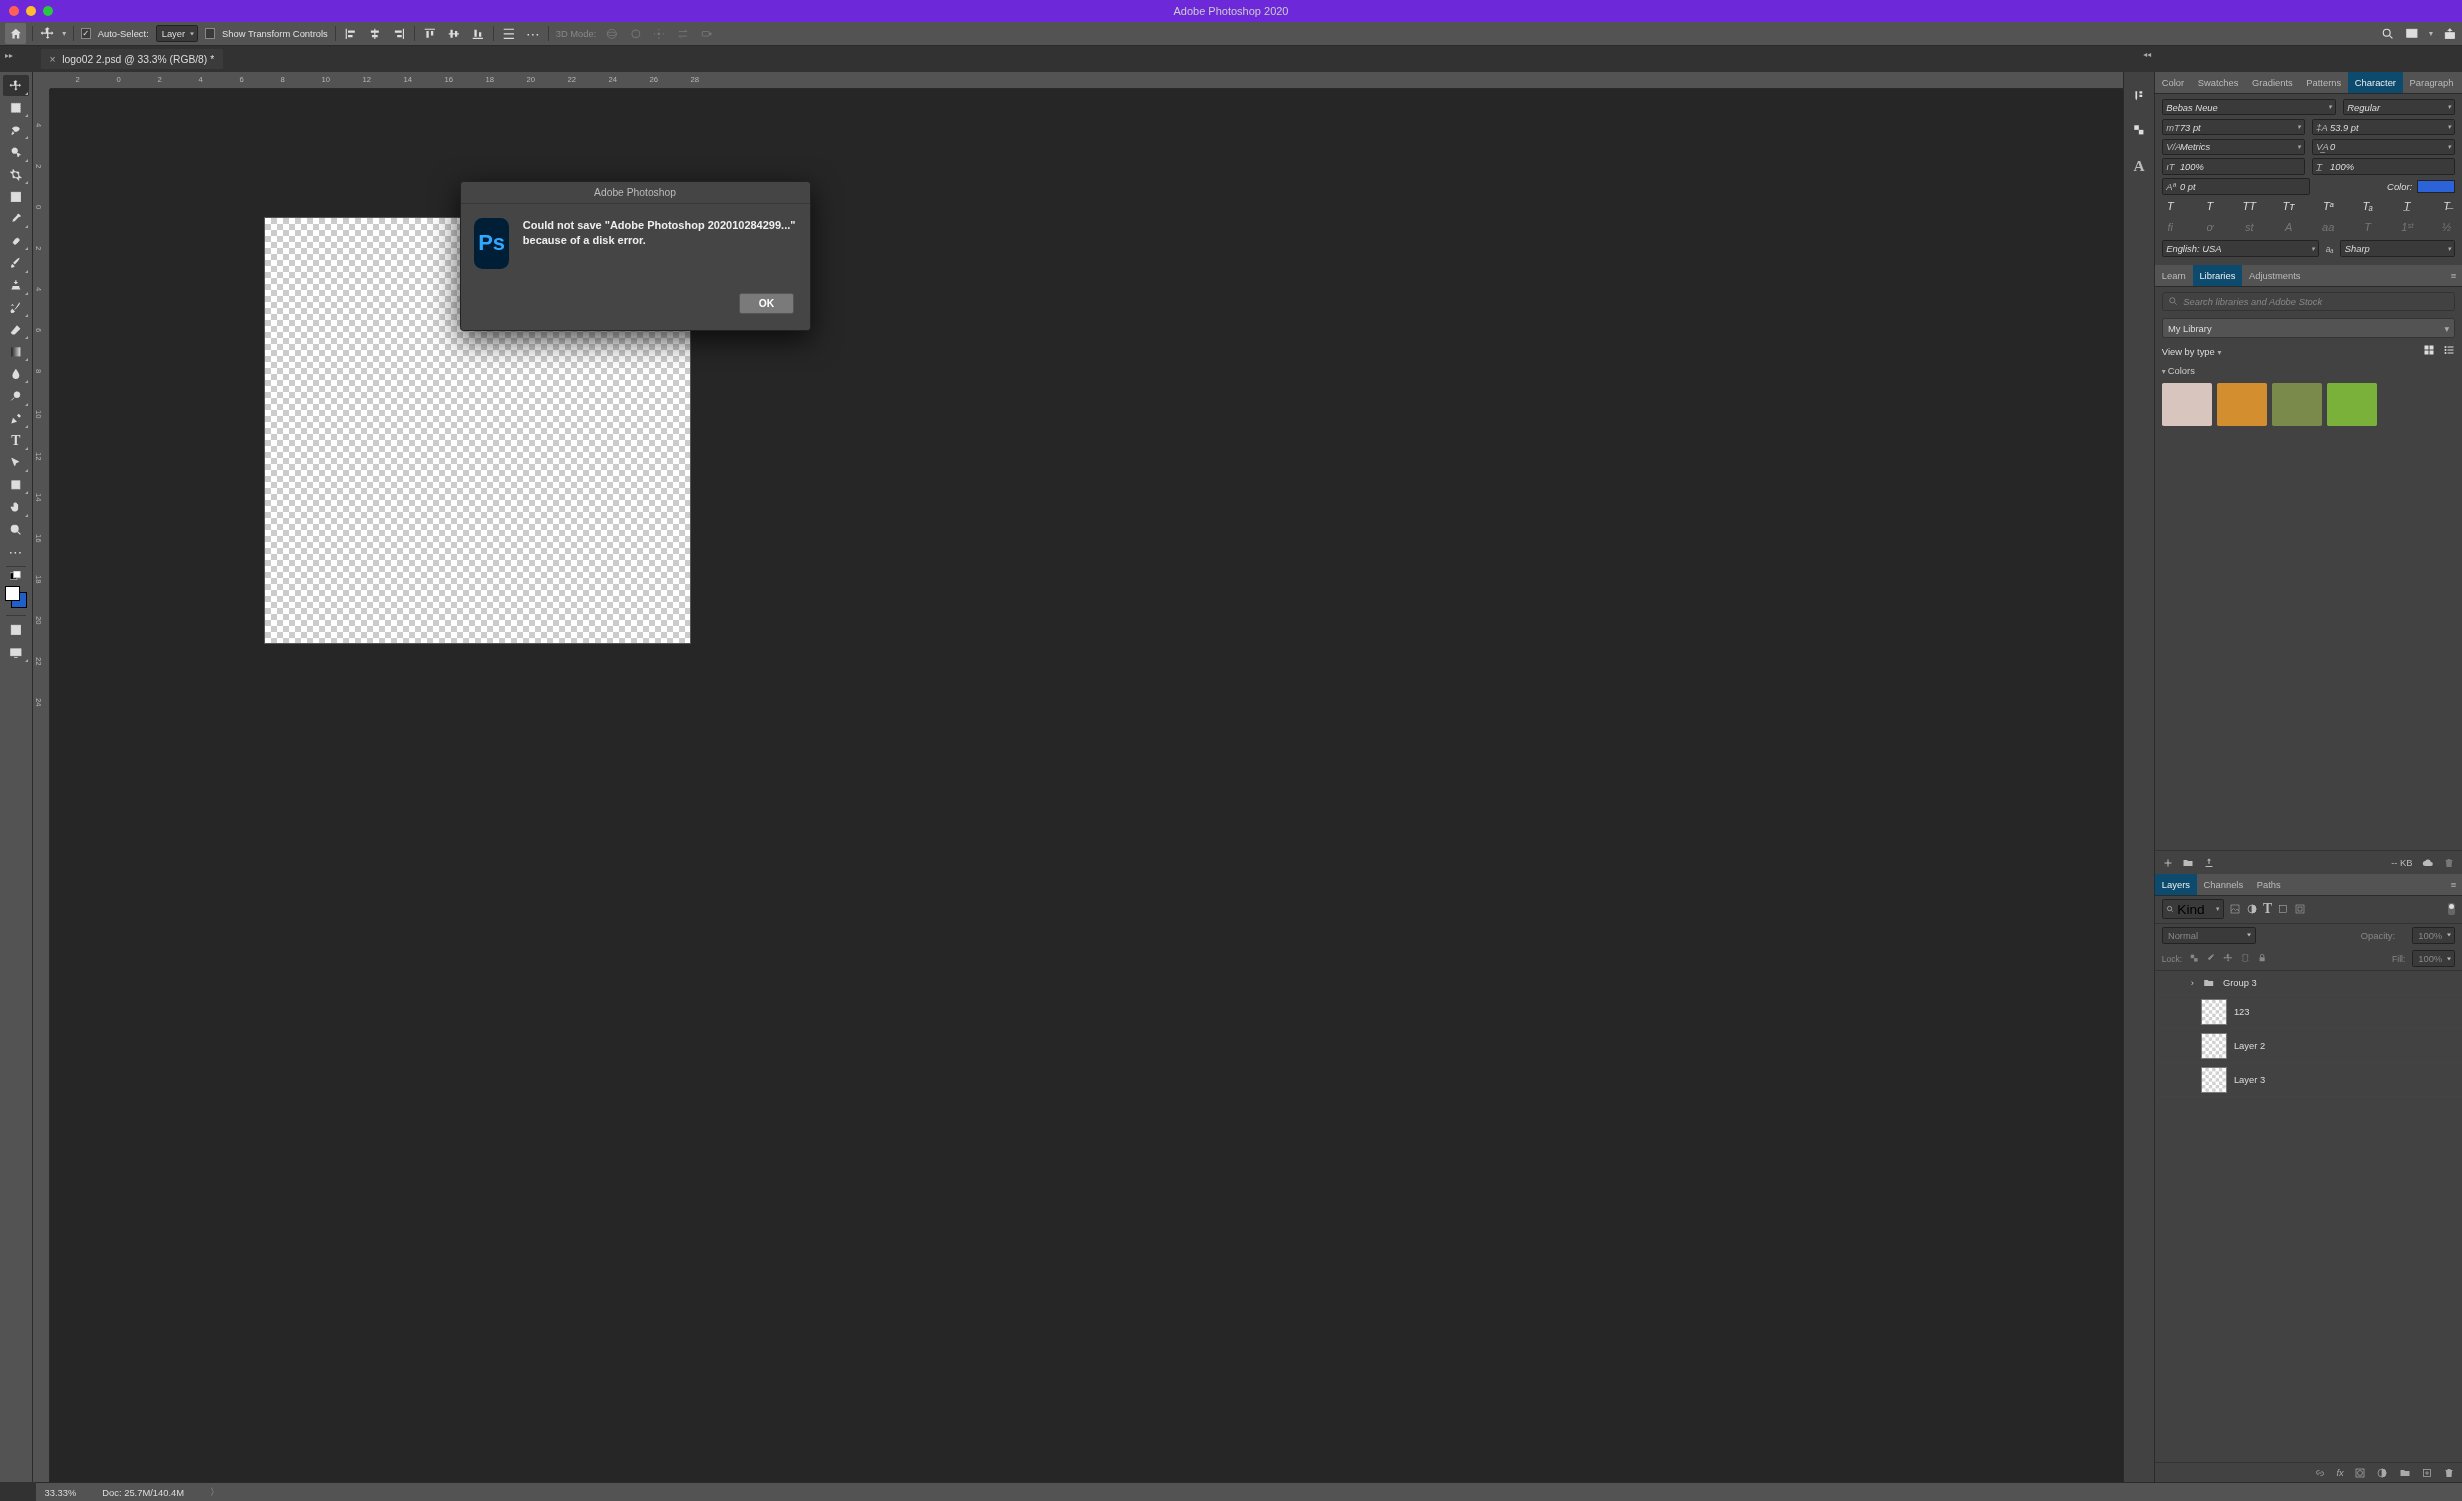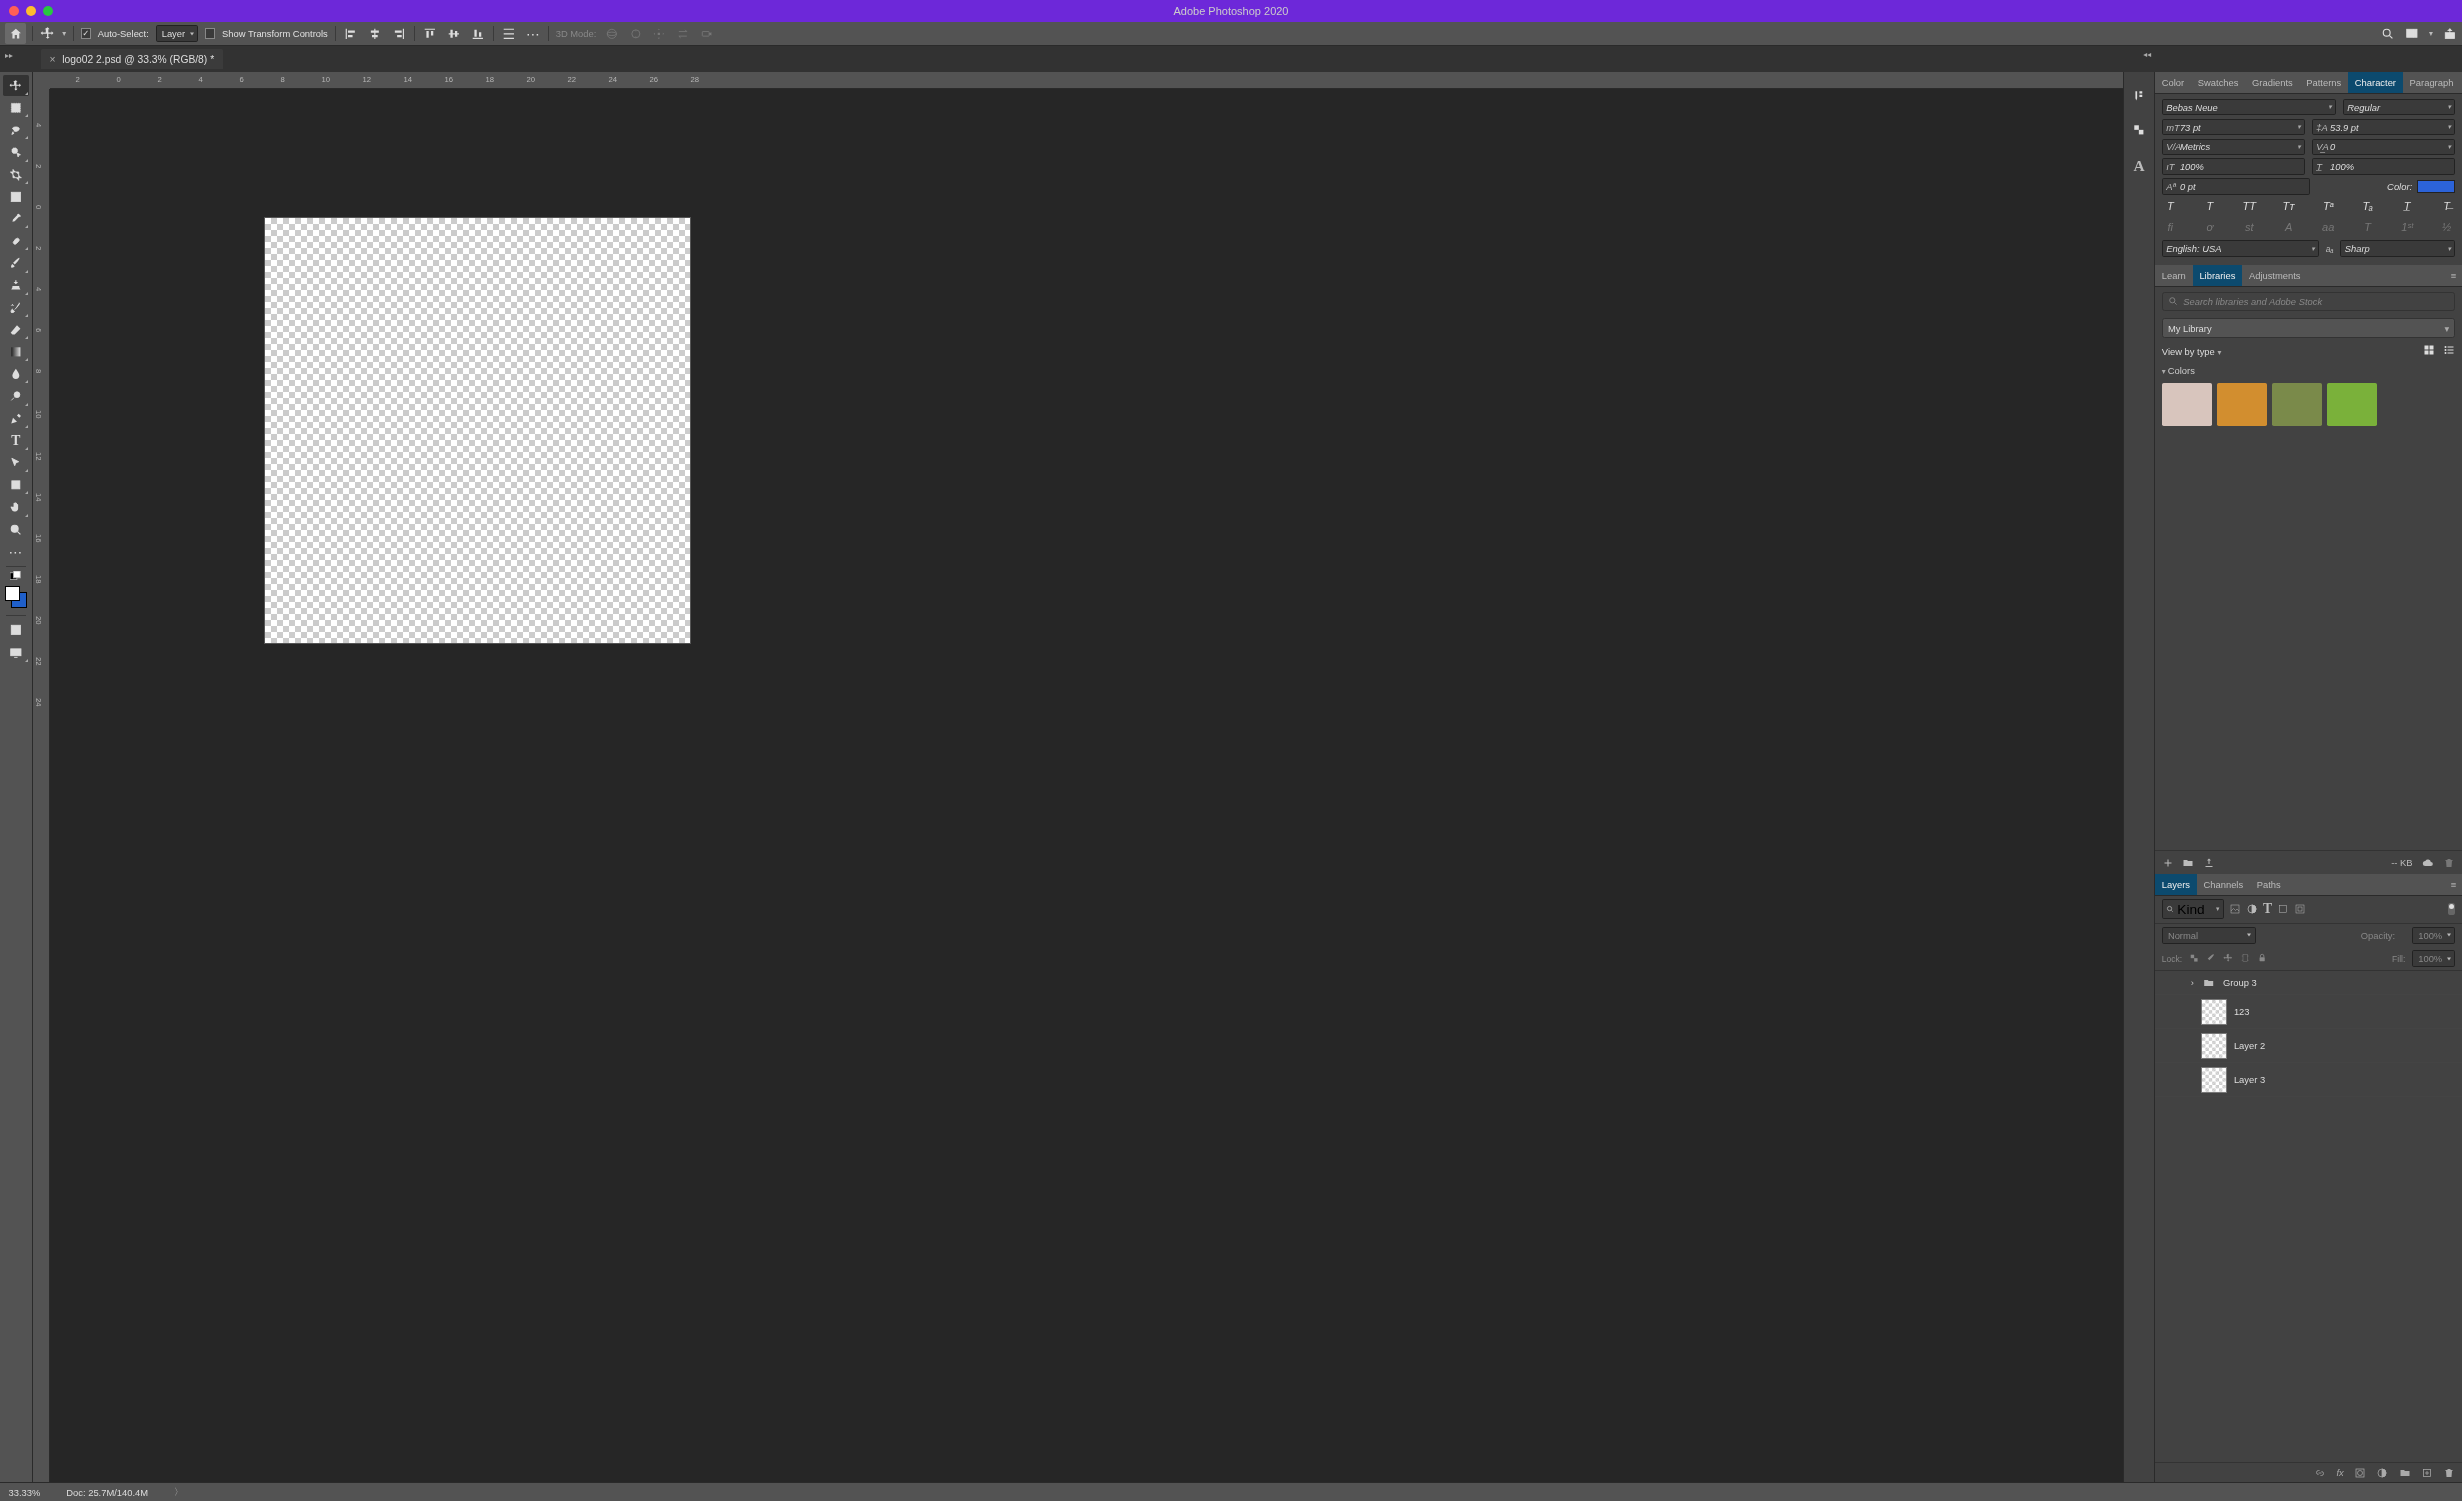--- a/index.html
+++ b/index.html
@@ -99,21 +99,21 @@
 .layer-row.group { height: 24px; }
 .layer-thumb { width: 26px; height: 26px; border: 0.9px solid #777; background: #fff; background-image:
   linear-gradient(45deg, #ccc 25%, transparent 25%),
   linear-gradient(-45deg, #ccc 25%, transparent 25%),
   linear-gradient(45deg, transparent 75%, #ccc 75%),
   linear-gradient(-45deg, transparent 75%, #ccc 75%);
   background-size: 6.8px 6.8px;
   background-position: 0 0, 0 3.4px, 3.4px -3.4px, -3.4px 0px; }
 .layer-folder-icon { width: 15.4px; height: 12px; fill: #bbb; }
 
-.status-bar { height: 19px; background: #535353; display: flex; align-items: center; padding: 0 8.5px; gap: 26px; color: #ddd; font-size: 9.4px; border-top: 0.9px solid #2a2a2a; }
+.status-bar { height: 19px; background: #535353; display: flex; align-items: center; padding: 0 8.5px; gap: 26px; color: #ddd; font-size: 9.4px; border-top: 0.9px solid #2a2a2a; margin-left: 36px; }
 .layers-footer { display: flex; justify-content: flex-end; gap: 10.3px; padding: 3.4px 6.8px; border-top: 0.9px solid #333; color: #aaa; }
 </style>
 </head>
 <body>
 
 <div class="titlebar">
   <div class="traffic-lights">
     <div class="traffic-light tl-close"></div>
     <div class="traffic-light tl-min"></div>
     <div class="traffic-light tl-max"></div>
@@ -436,20 +436,30 @@
         <span class="ruler-tick" style="top: 404px; left: 1.7px; writing-mode: vertical-rl;">14</span>
         <span class="ruler-tick" style="top: 445px; left: 1.7px; writing-mode: vertical-rl;">16</span>
         <span class="ruler-tick" style="top: 486px; left: 1.7px; writing-mode: vertical-rl;">18</span>
         <span class="ruler-tick" style="top: 527px; left: 1.7px; writing-mode: vertical-rl;">20</span>
         <span class="ruler-tick" style="top: 568px; left: 1.7px; writing-mode: vertical-rl;">22</span>
         <span class="ruler-tick" style="top: 609px; left: 1.7px; writing-mode: vertical-rl;">24</span>
       </div>
     <div class="canvas-bg">
       <div class="artboard doc1"></div>
 
+      <div class="modal" style="left:410px; top:92px;">
+        <div class="modal-title">Adobe Photoshop</div>
+        <div class="modal-body">
+          <div class="ps-icon">Ps</div>
+          <div class="modal-msg">Could not save "Adobe Photoshop 202010284299..." because of a disk error.</div>
+        </div>
+        <div class="modal-footer">
+          <button class="btn-ok">OK</button>
+        </div>
+      </div>
     </div>
   </div>
 
   <div class="right-panel-strip">
     <div style="position:absolute;right:311px;top:50px;color:#aaa;font-size:7.7px">◂◂</div>
     <svg class="icon" viewBox="0 0 24 24" fill="#bbb">
         <path d="M6 4h3v12l-1.5 4L6 16zM13 4h5v4h-5zM13 10h5v4h-5z"></path>
       </svg>
     <svg class="icon" viewBox="0 0 24 24" fill="#bbb">
         <rect x="4" y="4" width="8" height="8"></rect>

